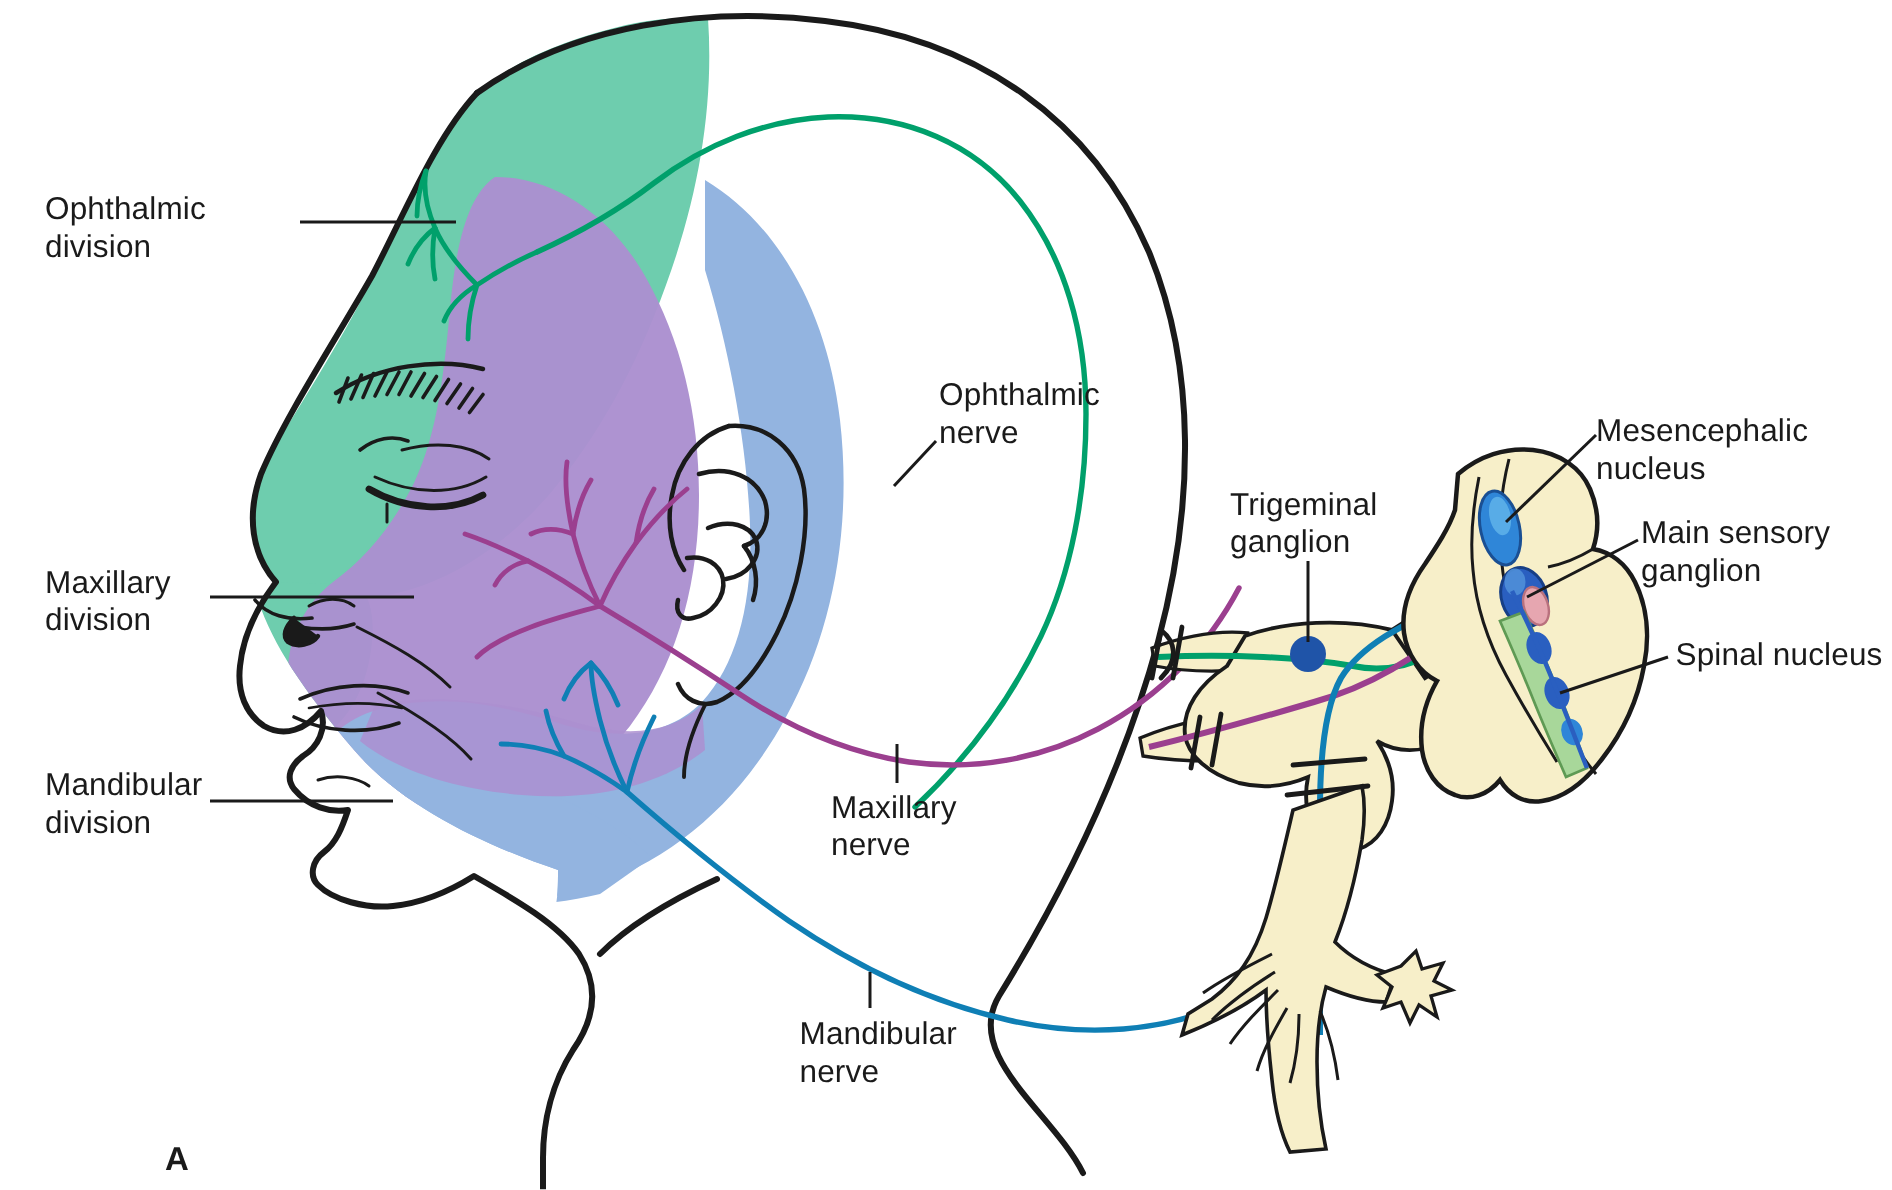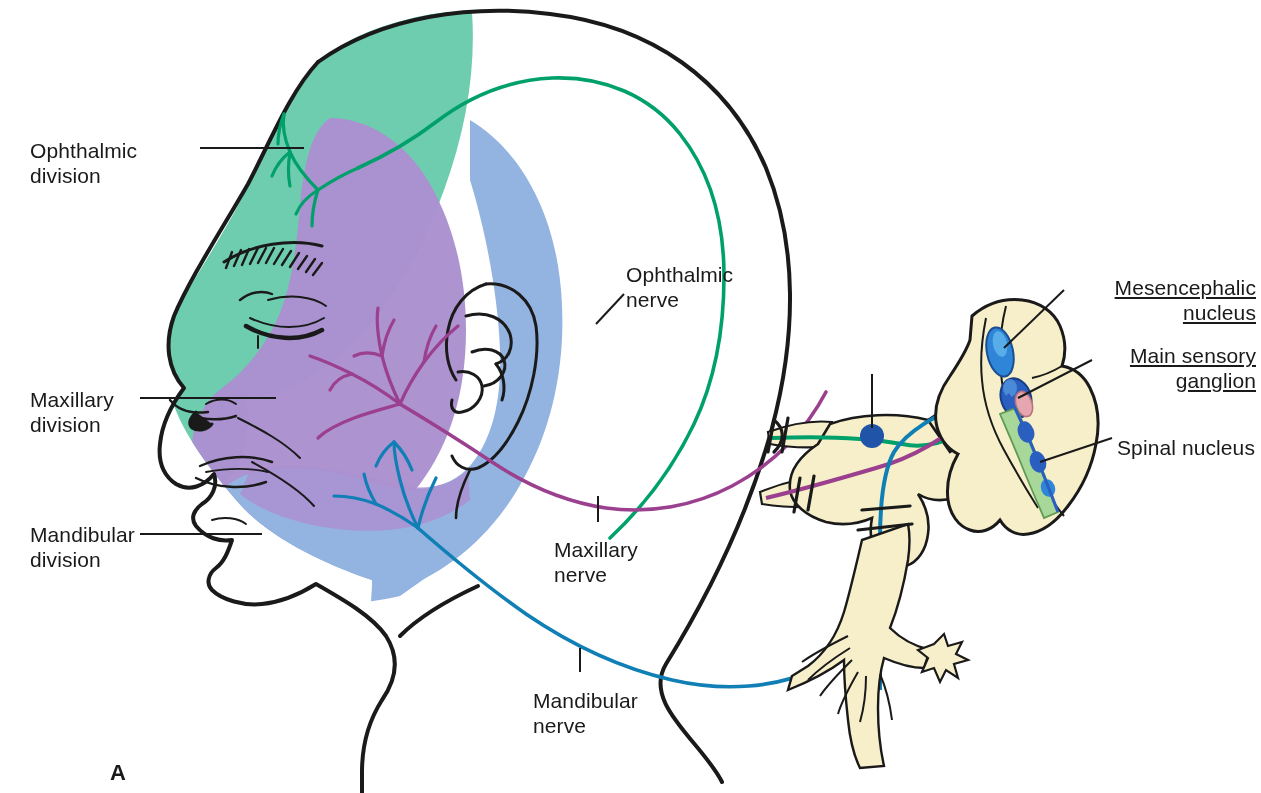--- a/index.html
+++ b/index.html
@@ -13,22 +13,22 @@
   svg#art{position:absolute;left:0;top:0;width:1261px;height:793px;}
   .lbl{
     position:absolute;
     font-family:"Liberation Sans",sans-serif;
     font-size:21px;
     color:#1a1a1a;
     line-height:1.18;
     white-space:pre-line;
     letter-spacing:0.1px;
   }
-  .lbl.ctr{text-align:right;text-decoration:underline;}
-  .lbl.lft{text-align:left;margin-top:11px;}
+  .lbl.ctr{text-align:left;}
+  .lbl.lft{text-align:left;}
   .panel-letter{
     position:absolute;
     font-family:"Liberation Sans",sans-serif;
     font-weight:bold;
     font-size:22px;
     color:#1a1a1a;
   }
 </style>
 </head>
 <body>
@@ -414,20 +414,22 @@
 
   <div class="lbl lft" style="left:626px; top:252px; width:170px;">Ophthalmic
 nerve</div>
 
   <div class="lbl lft" style="left:554px; top:527px; width:170px;">Maxillary
 nerve</div>
 
   <div class="lbl lft" style="left:533px; top:678px; width:190px;">Mandibular
 nerve</div>
 
+  <div class="lbl ctr" style="left:820px; top:325px; width:150px;">Trigeminal
+ganglion</div>
 
   <div class="lbl ctr" style="left:1064px; top:276px; width:192px;">Mesencephalic
 nucleus</div>
 
   <div class="lbl ctr" style="left:1094px; top:344px; width:162px;">Main sensory
 ganglion</div>
 
   <div class="lbl lft" style="left:1117px; top:425px; width:150px;">Spinal nucleus</div>
 
   <div class="panel-letter" style="left:110px; top:760px;">A</div>

